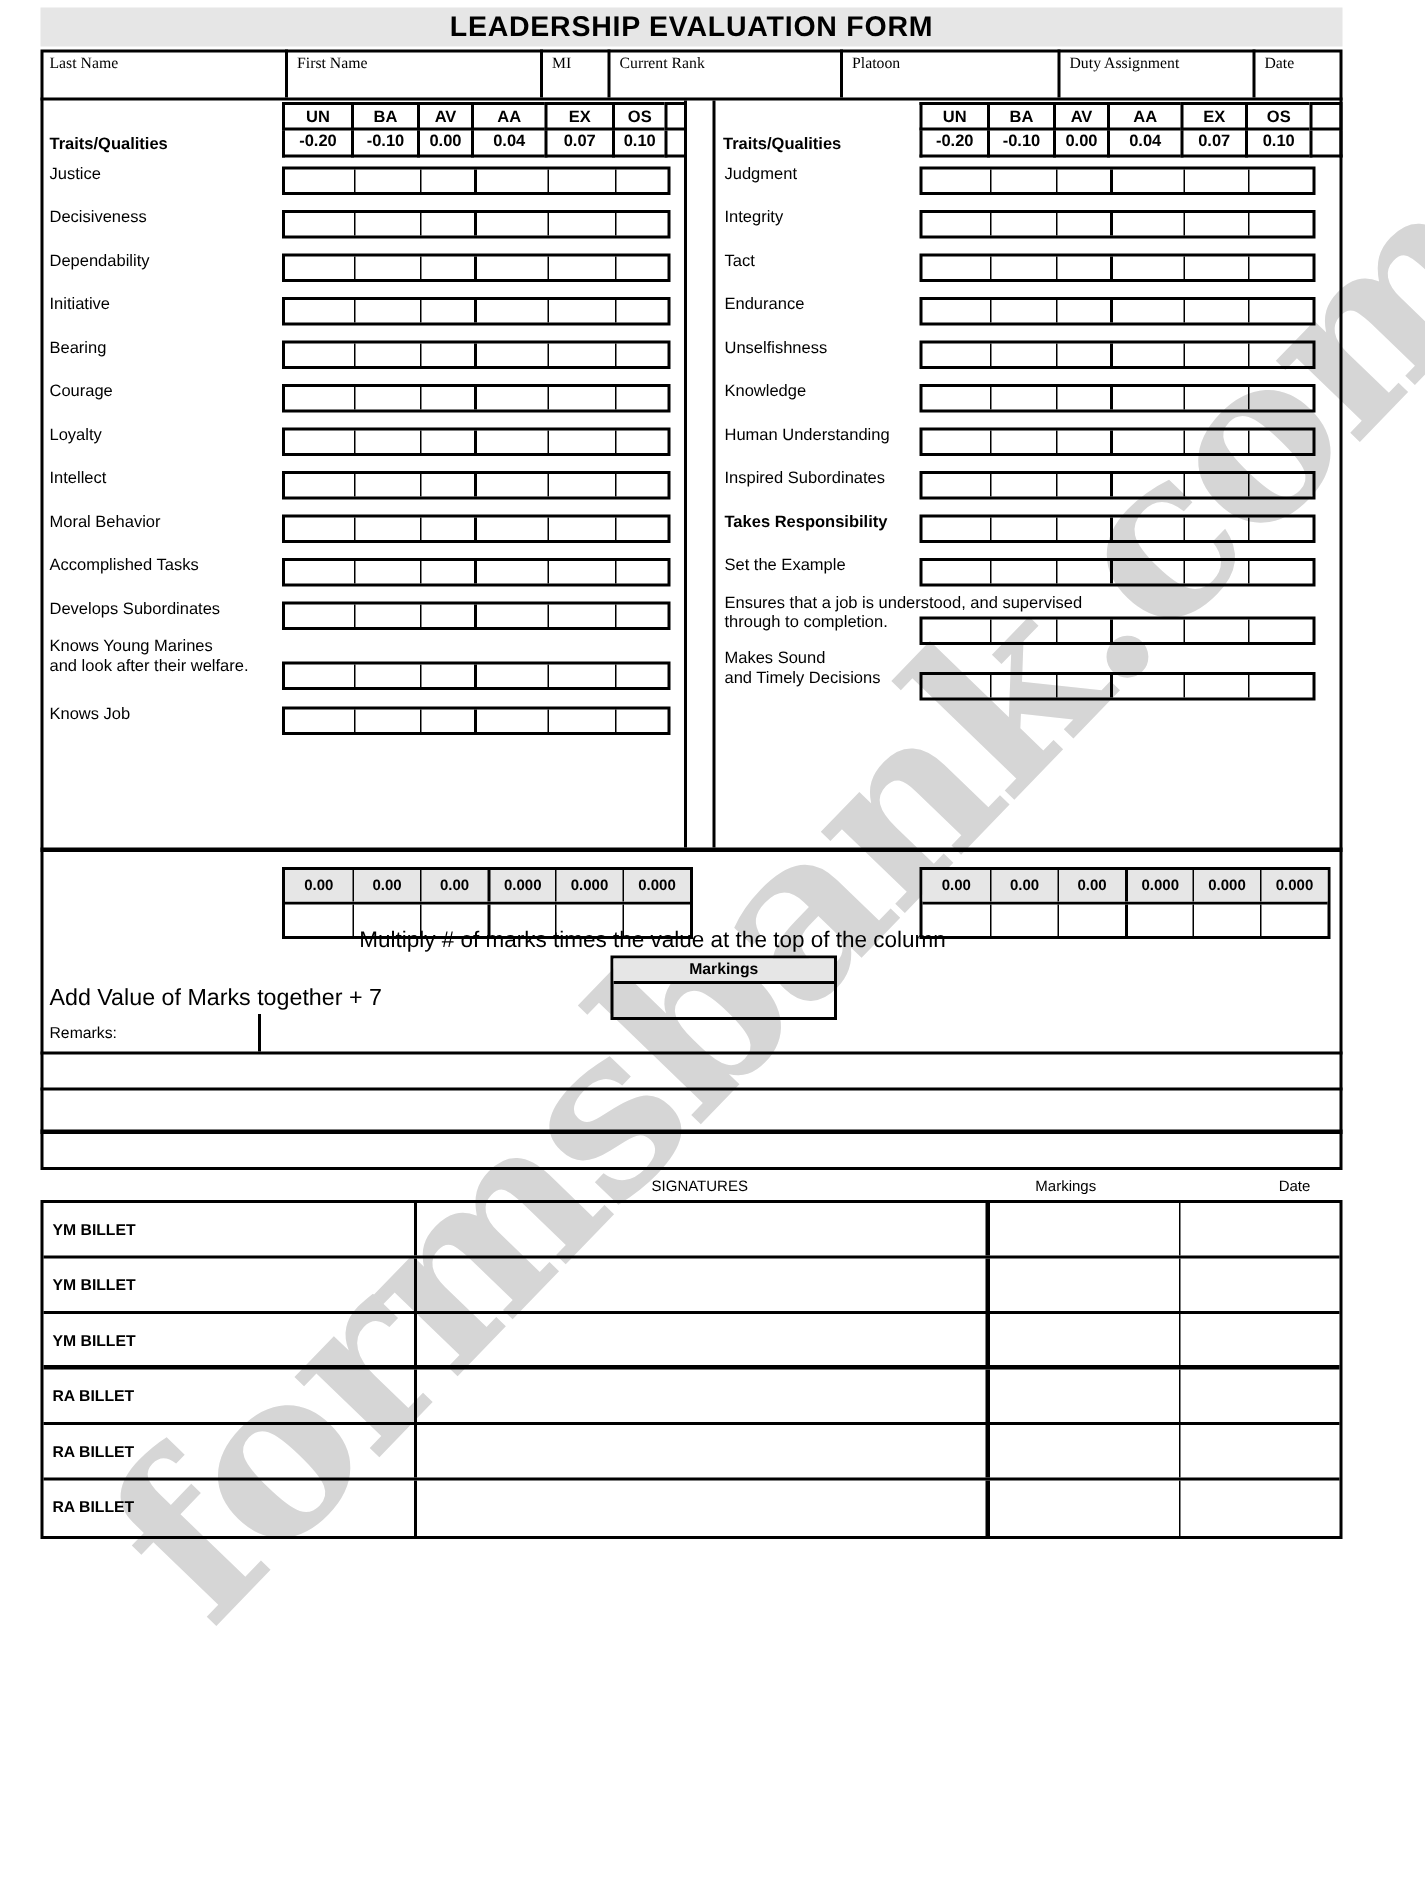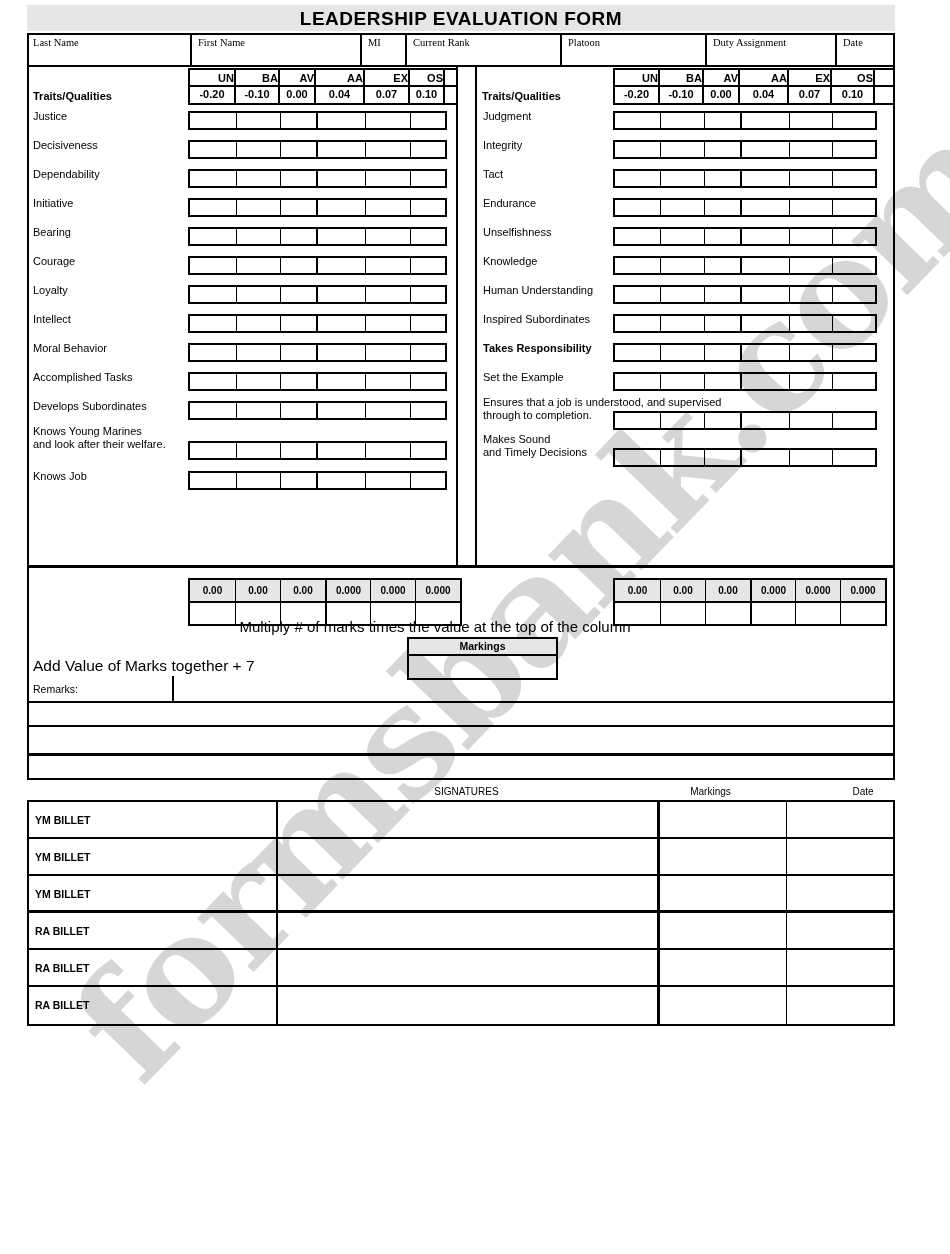--- a/index.html
+++ b/index.html
@@ -19,21 +19,21 @@
   .form-box{left:27px;top:33px;width:868px;height:747px;border:2px solid #000;background:transparent;}
   
   .id-row{left:27px;top:33px;width:868px;height:34px;display:flex;border-bottom:2px solid #000;font-family:Liberation Serif, serif;}
   .id-cell{box-sizing:border-box;border-left:2px solid #000;font-size:10.5px;padding:4px 0 0 6px;}
   .id-cell:first-child{border-left:none;}
   
   .ghead{display:block;}
   .ghead-row{display:flex;}
   .gcell{box-sizing:border-box;border-left:2px solid #000;border-top:2px solid #000;border-bottom:2px solid #000;
     font-weight:bold;font-size:11px;text-align:center;}
-  .ghead-row.r1 .gcell{height:19px;line-height:16px;text-align:right;}
+  .ghead-row.r1 .gcell{height:19px;line-height:16px;}
   .ghead-row.r2 .gcell{height:18px;line-height:15px;border-top:none;}
   .gcell.gspacer{border-right:2px solid #000;}
   .tq-label{font-weight:bold;font-size:11px;}
   
   .rows{display:block;}
   .t-row{position:relative;}
   .t-row.single{height:29px;}
   .t-row.tallL{height:41px;}
   .t-row.tallR{height:37px;}
   .t-lbl{position:absolute;left:0;top:0;font-size:11px;line-height:13px;white-space:nowrap;}

